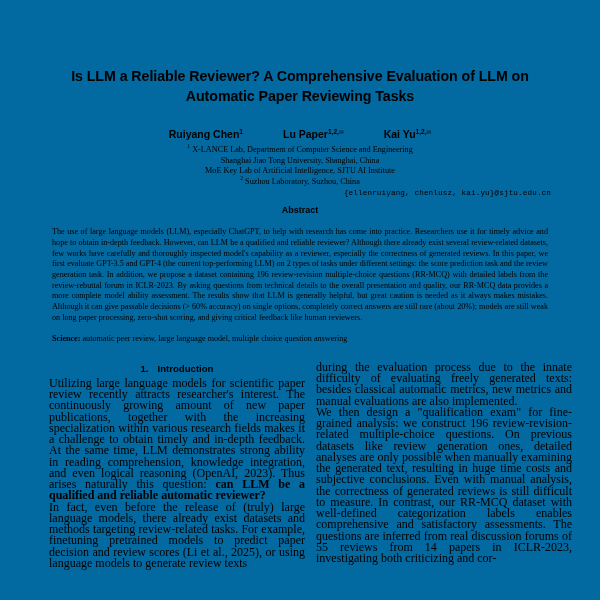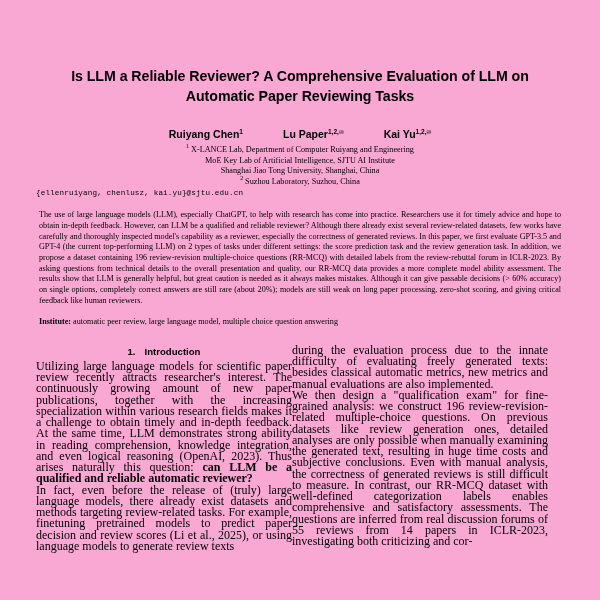--- a/index.html
+++ b/index.html
@@ -14,22 +14,22 @@
     font-family: "Liberation Serif", "DejaVu Serif", serif;
     color: #000000;
     -webkit-font-smoothing: antialiased;
   }
 
   .page {
     position: relative;
     width: 600px;
     height: 600px;
     box-sizing: border-box;
-    padding: 0 36px;
-    background: #f9a8d4;
+    padding: 0 49px;
+    background: #0369a1;
   }
 
   
   .title-block {
     padding-top: 66px;
     text-align: center;
   }
   .paper-title {
     font-family: "Liberation Sans", "DejaVu Sans", sans-serif;
     font-weight: bold;
@@ -65,21 +65,21 @@
   .affils {
     margin-top: 4px;
     text-align: center;
     font-size: 8.2px;
     line-height: 10.6px;
   }
   .affils .sup { font-weight: normal; font-size: 5.8px; }
 
   .emails {
     margin-top: 1px;
-    text-align: left;
+    text-align: right;
     font-family: "Liberation Mono", "DejaVu Sans Mono", monospace;
     font-size: 7.6px;
     letter-spacing: 0.15px;
     line-height: 11px;
   }
 
   
   .abstract-head {
     margin-top: 5px;
     text-align: center;
@@ -101,20 +101,21 @@
     font-size: 8.15px;
     line-height: 10.65px;
     padding: 0 3px;
   }
   .keywords b { font-weight: bold; }
 
   
   .columns {
     margin-top: 17px;
     display: flex;
+    gap: 11px;
   }
   .col {
     width: 256px;
     flex: 0 0 256px;
   }
   .section-head {
     text-align: center;
     font-family: "Liberation Sans", "DejaVu Sans", sans-serif;
     font-weight: bold;
     font-size: 9.6px;
@@ -141,32 +142,33 @@
 
   <div class="title-block">
     <h1 class="paper-title">Is LLM a Reliable Reviewer? A Comprehensive Evaluation of LLM on Automatic Paper Reviewing Tasks</h1>
   </div>
 
   <div class="authors-row">
     <span class="author"><span>Ruiyang Chen</span><span class="sup">1</span><span class="env"></span></span><span class="author"><span>Lu Paper</span><span class="sup">1,2,</span><span class="env">✉</span></span><span class="author"><span>Kai Yu</span><span class="sup">1,2,</span><span class="env">✉</span></span>
   </div>
 
   <div class="affils">
-    <div><span class="sup">1</span> <span>X-LANCE Lab, Department of Computer Ruiyang and Engineering</span></div>
+    <div><span class="sup">1</span> <span>X-LANCE Lab, Department of Computer Science and Engineering</span></div>
+    <div><span>Shanghai Jiao Tong University, Shanghai, China</span></div>
     <div><span>MoE Key Lab of Artificial Intelligence, SJTU AI Institute</span></div>
-    <div><span>Shanghai Jiao Tong University, Shanghai, China</span></div>
     <div><span class="sup">2</span> <span>Suzhou Laboratory, Suzhou, China</span></div>
   </div>
 
   <div class="emails">{ellenruiyang, chenlusz, kai.yu}@sjtu.edu.cn</div>
 
+  <div class="abstract-head">Abstract</div>
   <div class="abstract-body">The use of large language models (LLM), especially ChatGPT, to help with research has come into practice. Researchers use it for timely advice and hope to obtain in-depth feedback. However, can LLM be a qualified and reliable reviewer? Although there already exist several review-related datasets, few works have carefully and thoroughly inspected model's capability as a reviewer, especially the correctness of generated reviews. In this paper, we first evaluate GPT-3.5 and GPT-4 (the current top-performing LLM) on 2 types of tasks under different settings: the score prediction task and the review generation task. In addition, we propose a dataset containing 196 review-revision multiple-choice questions (RR-MCQ) with detailed labels from the review-rebuttal forum in ICLR-2023. By asking questions from technical details to the overall presentation and quality, our RR-MCQ data provides a more complete model ability assessment. The results show that LLM is generally helpful, but great caution is needed as it always makes mistakes. Although it can give passable decisions (&gt; 60% accuracy) on single options, completely correct answers are still rare (about 20%); models are still weak on long paper processing, zero-shot scoring, and giving critical feedback like human reviewers.</div>
 
   <div class="keywords">
-    <b>Institute:</b>
+    <b>Science:</b>
     <span>automatic peer review, large language model, multiple choice question answering</span>
   </div>
 
   <div class="columns">
 
     <div class="col col-left">
       <div class="section-head">
         <span class="num">1.</span><span>Introduction</span>
       </div>
       <p class="para"><span>Utilizing large language models for scientific paper review recently attracts researcher's interest. The continuously growing amount of new paper publications, together with the increasing specialization within various research fields makes it a challenge to obtain timely and in-depth feedback. At the same time, LLM demonstrates strong ability in reading comprehension, knowledge integration, and even logical reasoning (OpenAI, 2023). Thus arises naturally this question: </span><b>can LLM be a qualified and reliable automatic reviewer?</b></p>

